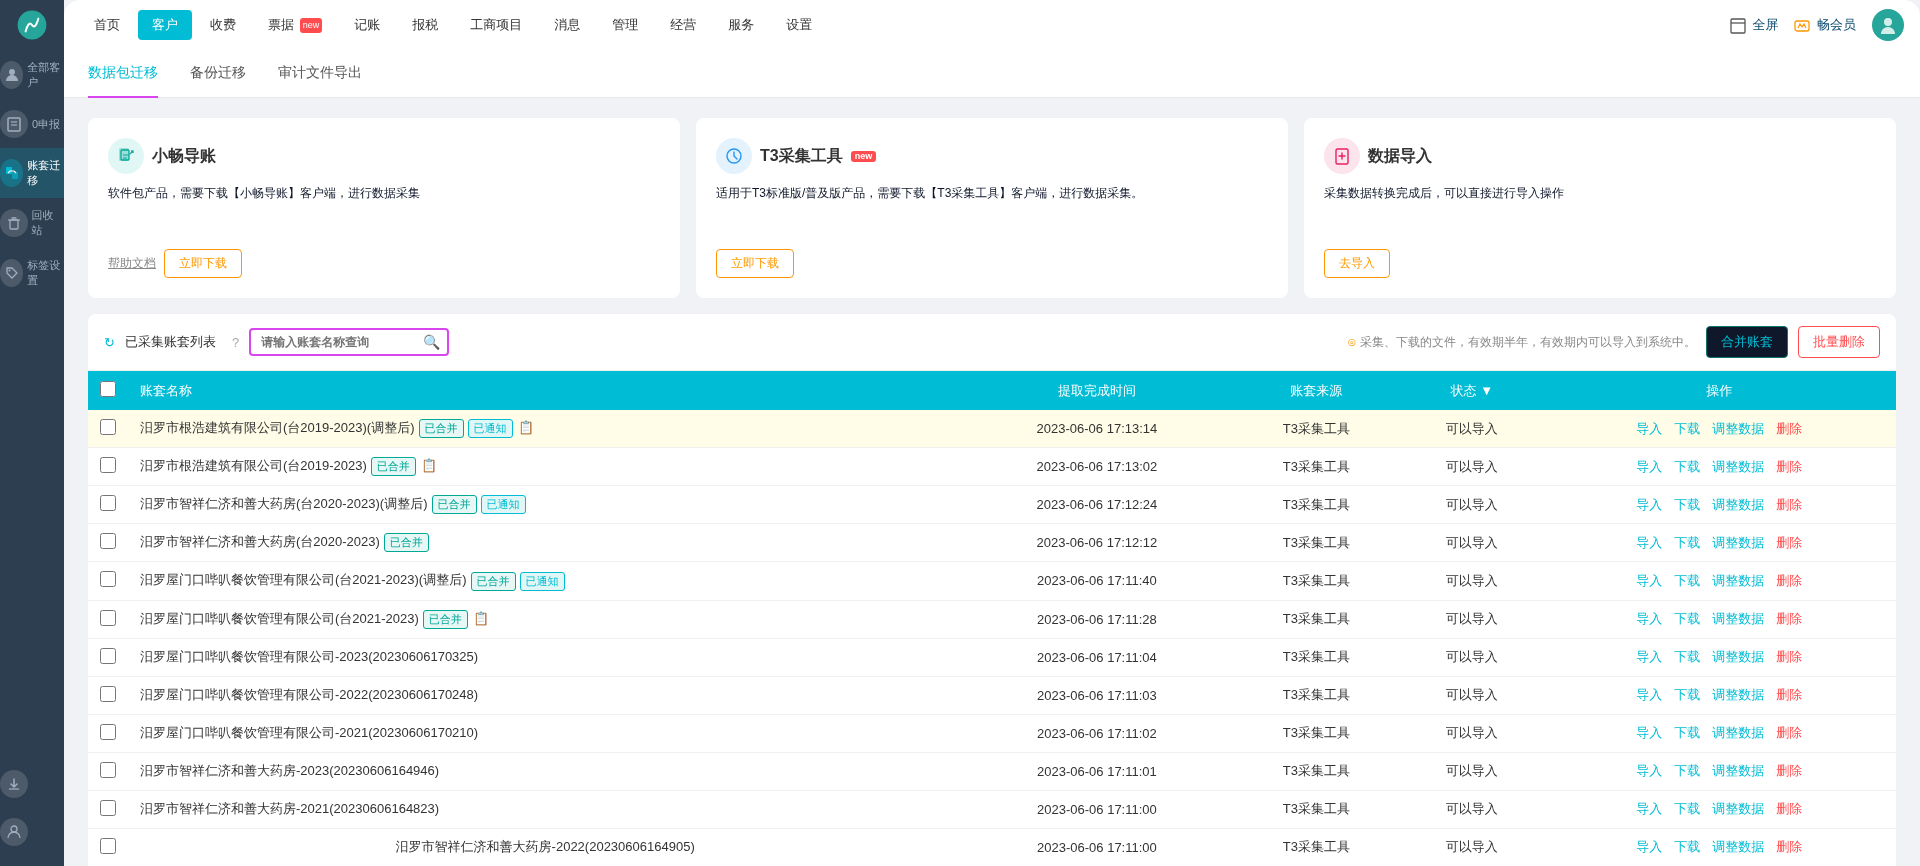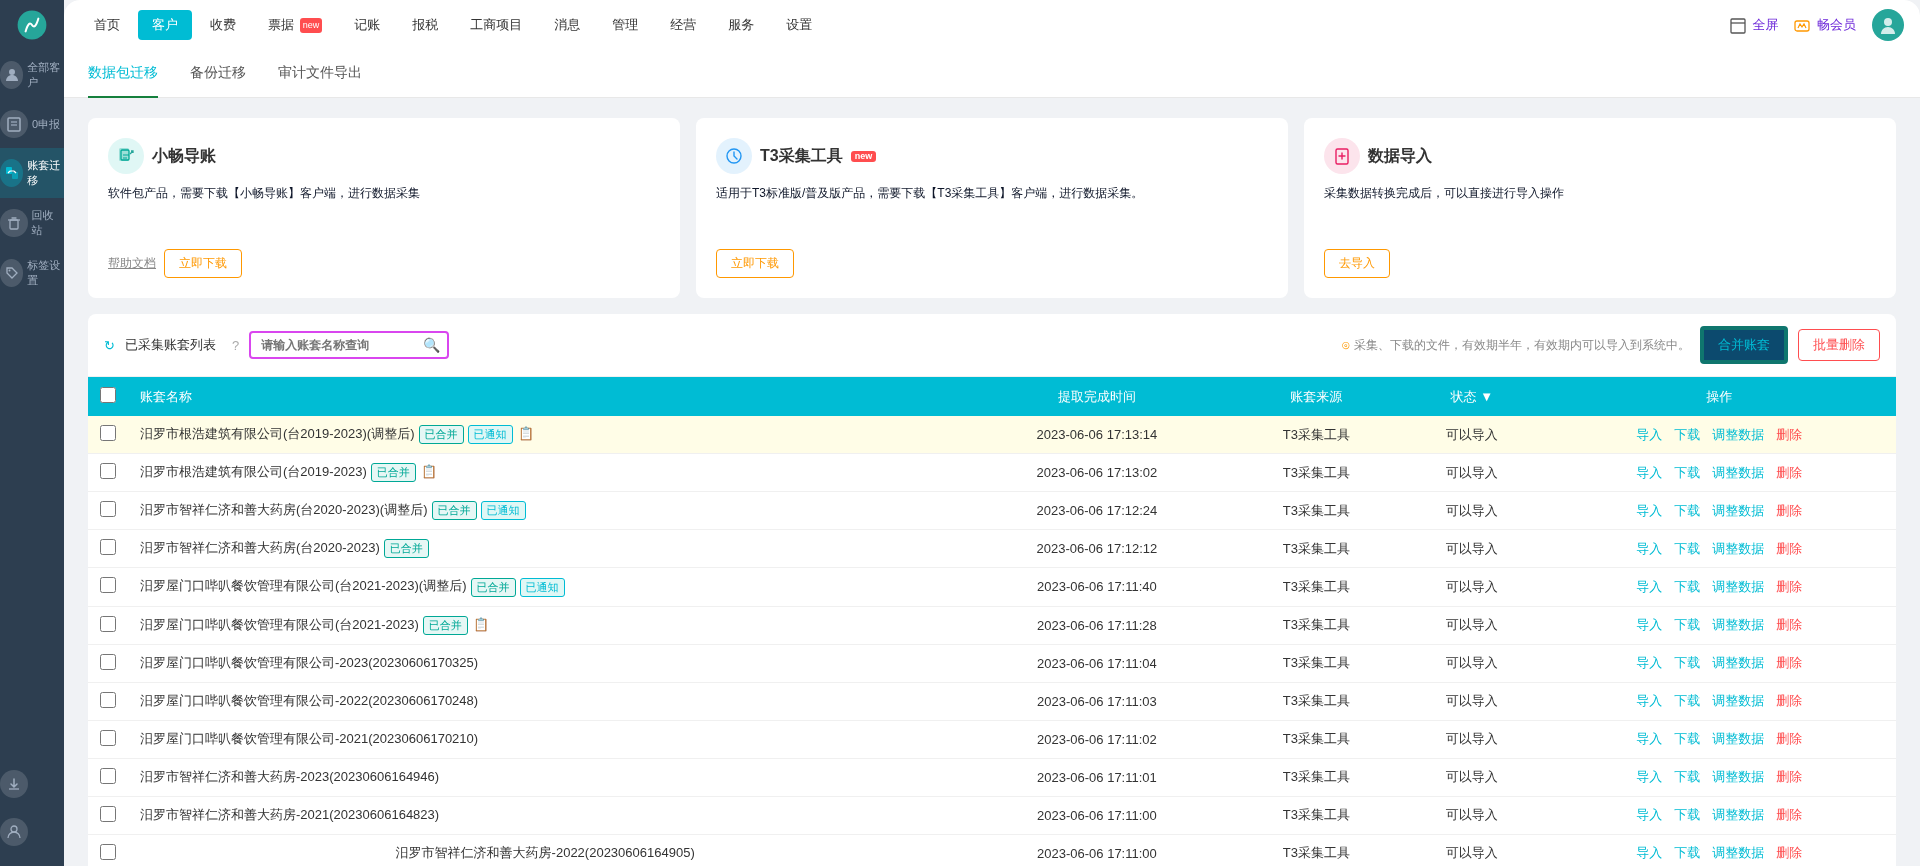--- a/index.html
+++ b/index.html
@@ -92,21 +92,21 @@
       margin-left: 2px;
       vertical-align: middle;
       line-height: 1.4;
     }
     .topnav-right {
       margin-left: auto;
       display: flex;
       align-items: center;
       gap: 16px;
       font-size: 13px;
-      color: #6d28d9;
+      color: #0c4a6e;
     }
     .topnav-right span { cursor: pointer; }
     .avatar {
       width: 32px; height: 32px;
       border-radius: 50%;
       background: #26a69a;
       display: flex; align-items: center; justify-content: center;
       color: #fff; font-size: 14px; cursor: pointer;
     }
 
@@ -132,21 +132,21 @@
       cursor: pointer;
       font-size: 14px;
       color: #555;
       height: 48px;
       display: flex;
       align-items: center;
       border-bottom: 2px solid transparent;
     }
     .subtab.active {
       color: #00bcd4;
-      border-bottom: 2px solid #15803d;
+      border-bottom: 2px solid #d946ef;
       font-weight: 500;
     }
 
     
     .cards-area {
       display: flex;
       gap: 16px;
       padding: 20px 24px 16px;
       background: #f0f2f5;
     }
@@ -262,23 +262,23 @@
     }
     .hint-text { font-size: 12px; color: #888; }
     .action-btn {
       padding: 6px 14px;
       border-radius: 4px;
       border: none;
       cursor: pointer;
       font-size: 13px;
     }
     .action-btn.outline {
-      border: 4px solid #0f766e;
+      border: 1px solid #0f766e;
       color: #00bcd4;
-      background: #0c4a6e;
+      background: #0f172a;
     }
     .action-btn.outline-danger {
       border: 1px solid #ff4d4f;
       color: #ff4d4f;
       background: #fff;
     }
 
     
     .data-table { width: 100%; border-collapse: collapse; font-size: 13px; }
     .data-table thead tr { background: #00bcd4; color: #fff; }

